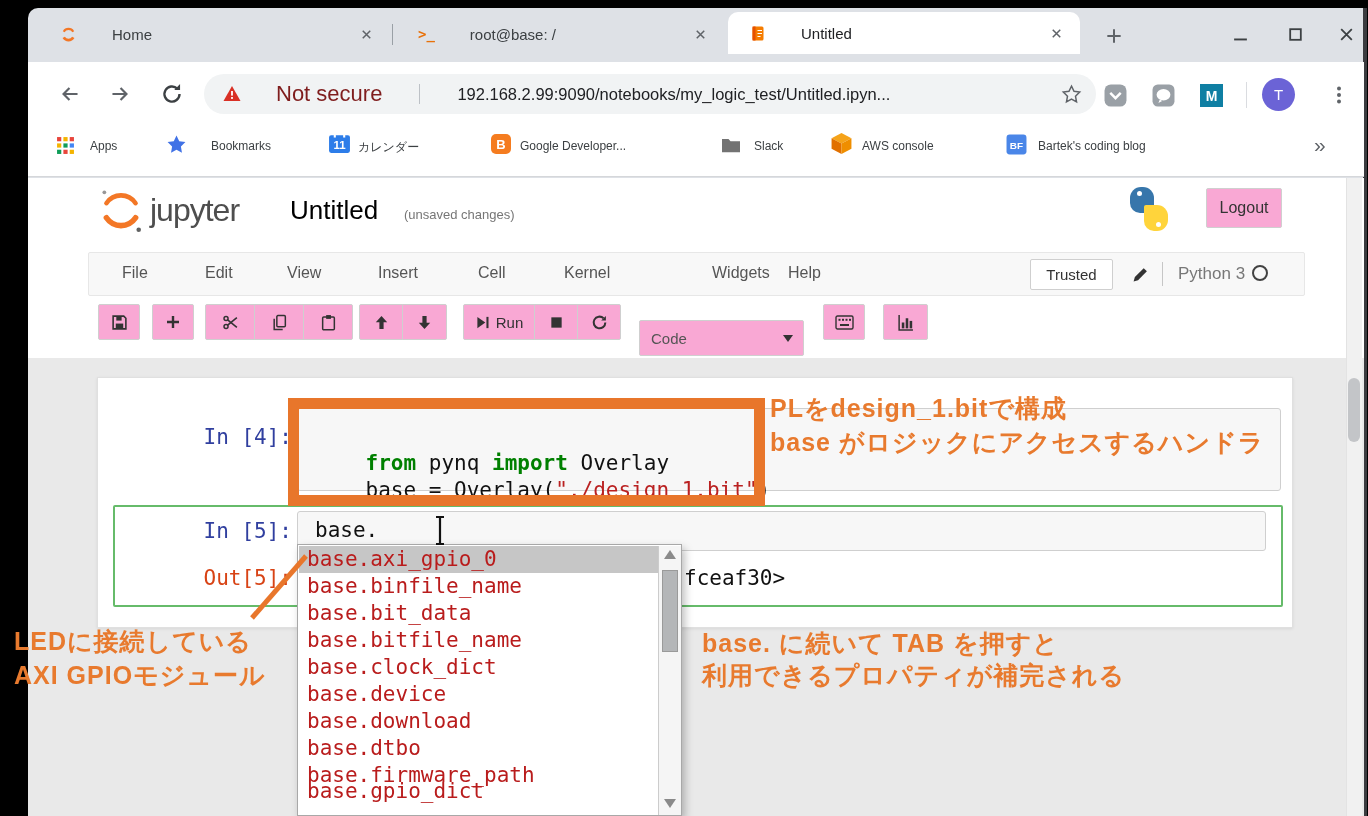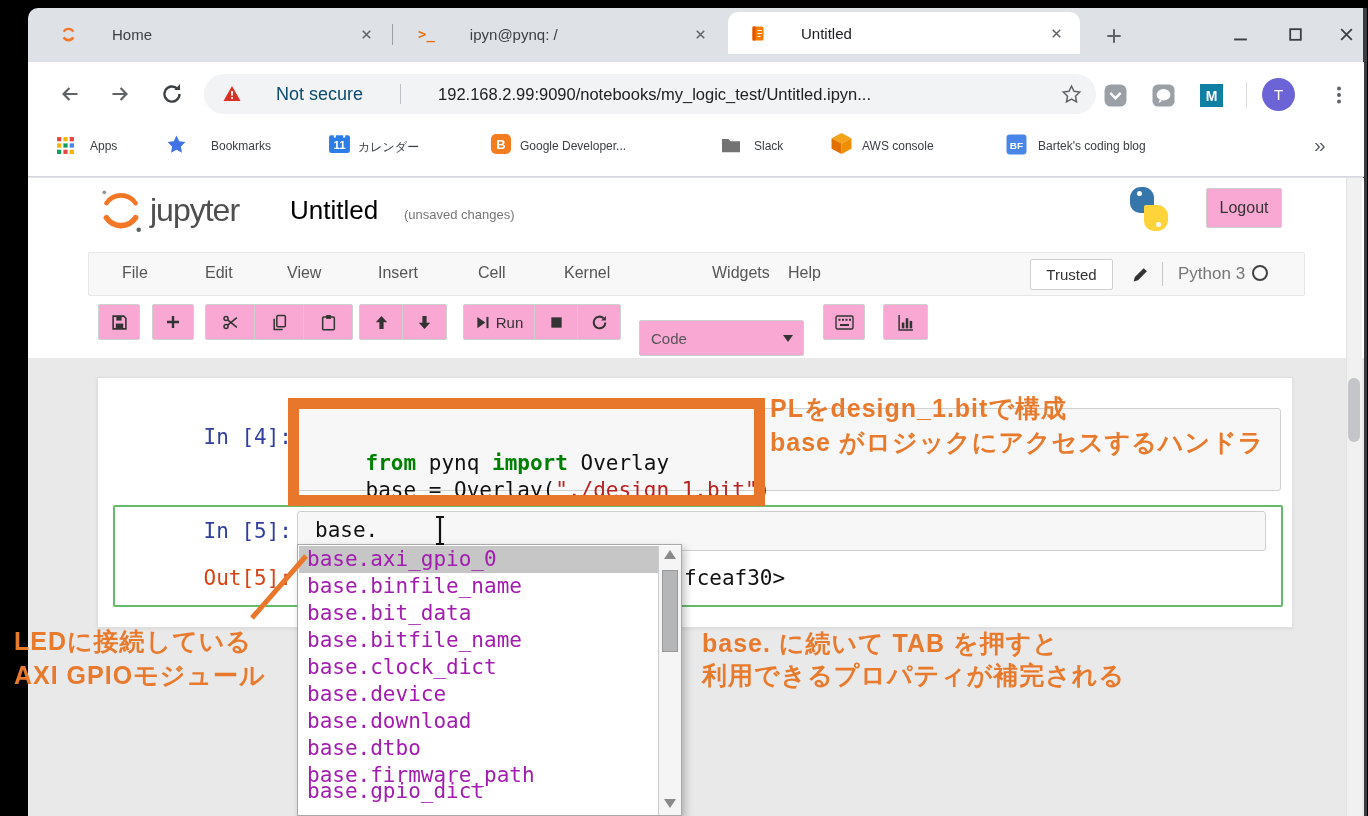--- a/index.html
+++ b/index.html
@@ -13,21 +13,21 @@
   .prompt-in{color:#303F9F;}
   .prompt-out{color:#D84315;}
   .btn{border:1px solid #cfcfcf;background:#f9a8d4;border-radius:2px;box-sizing:border-box;
        display:flex;align-items:center;justify-content:center;color:#333;}
   .tab-label{font-size:15px;color:#3c4043;white-space:nowrap;overflow:hidden;flex:1;margin-left:10px;}
   .bm-label{font-size:12px;color:#3c4043;white-space:nowrap;}
   .menu-item{font-size:16px;color:#555;}
   .ann{color:#E87A2E;font-weight:bold;font-size:25px;line-height:31px;white-space:nowrap;
        letter-spacing:1px;z-index:60;}
   .dd-item{position:absolute;left:1px;width:351px;height:27px;padding-left:8px;
-           font-family:"DejaVu Sans Mono",monospace;font-size:21px;line-height:27px;color:#a21caf;white-space:pre;}
+           font-family:"DejaVu Sans Mono",monospace;font-size:21px;line-height:27px;color:#b91c1c;white-space:pre;}
   .dd-item.sel{background:#c6c6c6;}
   svg{display:block;}
 </style>
 </head>
 <body>
 
 <div class="abs" style="left:0;top:0;width:1368px;height:816px;">
 
   <div class="abs" style="left:28px;top:8px;width:1336px;height:808px;background:#dee1e6;border-top-left-radius:10px;"></div>
   <div class="abs" style="left:1363px;top:8px;width:4px;height:808px;background:#3c3c40;"></div>
@@ -42,21 +42,21 @@
     <span class="tab-label">Home</span>
     <span style="margin-right:16px;">
       <svg width="15" height="15" viewBox="0 0 16 16">
           <path d="M4 4l8 8M12 4l-8 8" stroke="#5f6368" stroke-width="1.6"></path>
         </svg>
     </span>
   </div>
   <div class="abs" style="left:392px;top:24px;width:1px;height:21px;background:#9aa0a6;"></div>
   <div class="abs flex" style="left:400px;top:14px;width:322px;height:40px;padding-left:18px;box-sizing:border-box;">
     <span style="font-family:'DejaVu Sans Mono',monospace;font-weight:bold;font-size:14px;color:#e8710a;">&gt;_</span>
-    <span class="tab-label">ipyn@pynq: /</span>
+    <span class="tab-label">root@base: /</span>
     <span style="margin-right:14px;">
       <svg width="15" height="15" viewBox="0 0 16 16">
           <path d="M4 4l8 8M12 4l-8 8" stroke="#5f6368" stroke-width="1.6"></path>
         </svg>
     </span>
   </div>
   <div class="abs flex" style="left:728px;top:12px;width:352px;height:42px;background:#fff;border-radius:10px 10px 0 0;padding-left:22px;box-sizing:border-box;">
     <span>
       <svg width="16" height="17" viewBox="0 0 16 16">
         <rect x="2.5" y="1" width="11" height="14" rx="1.5" fill="#F57C00"></rect>
@@ -110,21 +110,21 @@
     </svg>
   </div>
   <div class="abs flex" style="left:204px;top:74px;width:892px;height:40px;border-radius:20px;background:#f1f3f4;padding:0 14px 0 18px;box-sizing:border-box;">
     <span>
       <svg width="20" height="20" viewBox="0 0 20 20">
         <path d="M10 2L18.5 17H1.5Z" fill="#D93025"></path>
         <rect x="9.1" y="7" width="1.8" height="4.6" fill="#fff"></rect>
         <rect x="9.1" y="13" width="1.8" height="1.9" fill="#fff"></rect>
       </svg>
     </span>
-    <span style="color:#0c4a6e;font-size:18px;margin-left:9px;white-space:nowrap;">Not secure</span>
+    <span style="color:#7f1d1d;font-size:22px;margin-left:9px;white-space:nowrap;">Not secure</span>
     <span style="width:1px;height:20px;background:#bdc1c6;margin:0 12px;"></span>
     <span style="color:#202124;font-size:16.5px;white-space:nowrap;overflow:hidden;flex:1;">192.168.2.99:9090/notebooks/my_logic_test/Untitled.ipyn...</span>
     <span>
       <svg width="21" height="21" viewBox="0 0 20 20">
         <path d="M10 2l2.4 5 5.4.7-4 3.9 1 5.4L10 14.4 5.2 17l1-5.4-4-3.9L7.6 7z" fill="none" stroke="#5f6368" stroke-width="1.4"></path>
       </svg>
     </span>
   </div>
   <div class="abs" style="left:1104px;top:84px;">
     <svg width="23" height="23" viewBox="0 0 22 22">

